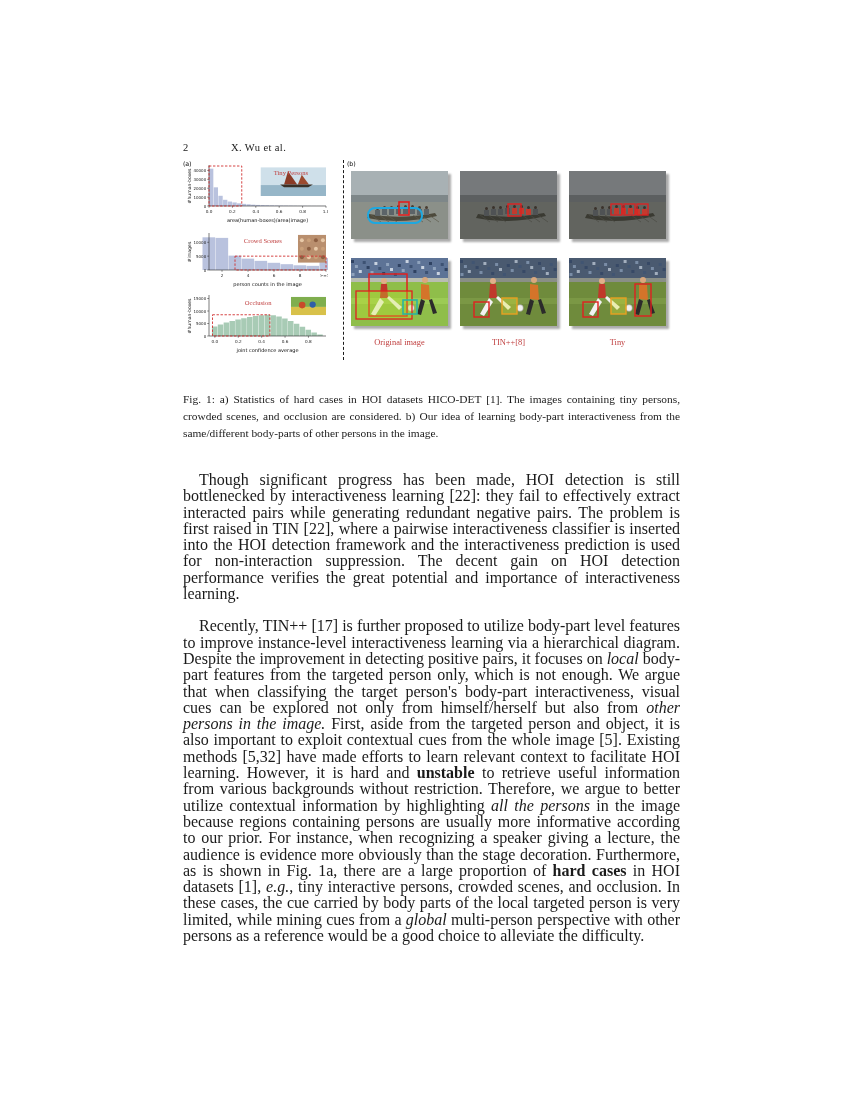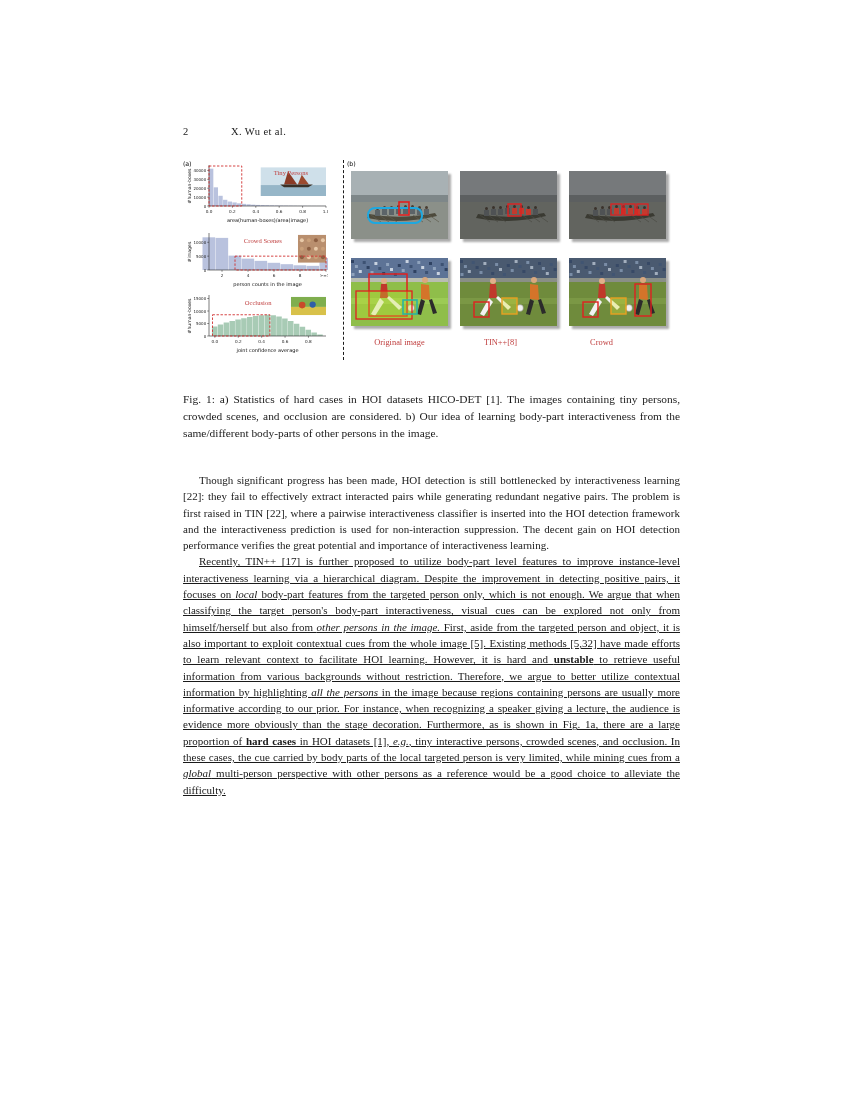--- a/index.html
+++ b/index.html
@@ -30,21 +30,21 @@
 
   
   .runhead {
     display: flex;
     align-items: baseline;
     font-size: 10.5px;
     letter-spacing: 0.2px;
     height: 16px;
   }
   .runhead .folio { width: 48px; }
-  .runhead .authors { letter-spacing: 0.4px; }
+  .runhead .authors { letter-spacing: 0.4px; margin-top: 16px; }
 
   
   .figure {
     margin-top: 16px;
     position: relative;
     width: 497px;
     height: 205px;
   }
   .panel-a {
     position: absolute;
@@ -97,21 +97,21 @@
     box-shadow: 2.5px 2.5px 2px rgba(0,0,0,0.33);
     overflow: hidden;
     background: #6d6f70;
   }
   .photo svg { display: block; }
   .photo-labels {
     position: absolute;
     left: 0;
     top: 180px;
     display: flex;
-    gap: 4px;
+    gap: 12px;
     width: 329px;
   }
   .photo-label {
     width: 97px;
     text-align: center;
     font-size: 8.4px;
     color: #c04040;
     font-family: "Liberation Serif", serif;
   }
 
@@ -119,28 +119,28 @@
   .caption {
     margin-top: 28px;
     font-size: 11.4px;
     line-height: 17px;
     text-align: justify;
     text-justify: inter-word;
     hyphens: manual;
   }
   .body-block { margin-top: 30px; }
   .para {
-    font-size: 11px;
+    font-size: 16px;
     line-height: 16.3px;
     text-align: justify;
     text-justify: inter-word;
     text-indent: 16px;
     margin: 0;
   }
-  .para + .para { margin-top: 0px; text-decoration: underline; }
+  .para + .para { margin-top: 16px; }
   .para i { font-style: italic; }
   .para b { font-weight: bold; }
 </style>
 </head>
 <body>
 
 <div class="page">
   <div class="content">
 
     <div class="runhead">
@@ -574,21 +574,21 @@
                 <circle cx="60" cy="50" r="3.4" fill="#f0f0ef" stroke="#7a7a70" stroke-width="0.5"></circle>
                 <rect x="14" y="44" width="15" height="15" fill="none" stroke="#e02020" stroke-width="1.4"></rect>
                 <rect x="42" y="40" width="15" height="16" fill="rgba(220,230,60,0.35)" stroke="#e8a020" stroke-width="1.4"></rect>
                 <rect x="66" y="26" width="16" height="32" fill="none" stroke="#e02020" stroke-width="1.4"></rect>
               </svg>
             </div>
           </div>
         <div class="photo-labels" id="photo-labels">
             <div class="photo-label">Original image</div>
             <div class="photo-label">TIN++[8]</div>
-            <div class="photo-label">Crowd</div>
+            <div class="photo-label">Tiny</div>
           </div>
       </div>
     </div>
 
     <div class="caption">
       <span>Fig. 1:</span><span> a) Statistics of hard cases in HOI datasets HICO-DET [1]. The images containing tiny persons, crowded scenes, and occlusion are considered. b) Our idea of learning body-part interactiveness from the same/different body-parts of other persons in the image.</span>
     </div>
 
     <div class="body-block" id="body-block">
         <p class="para"><span>Though significant progress has been made, HOI detection is still bottlenecked by interactiveness learning [22]: they fail to effectively extract interacted pairs while generating redundant negative pairs. The problem is first raised in TIN [22], where a pairwise interactiveness classifier is inserted into the HOI detection framework and the interactiveness prediction is used for non-interaction suppression. The decent gain on HOI detection performance verifies the great potential and importance of interactiveness learning.</span></p>

